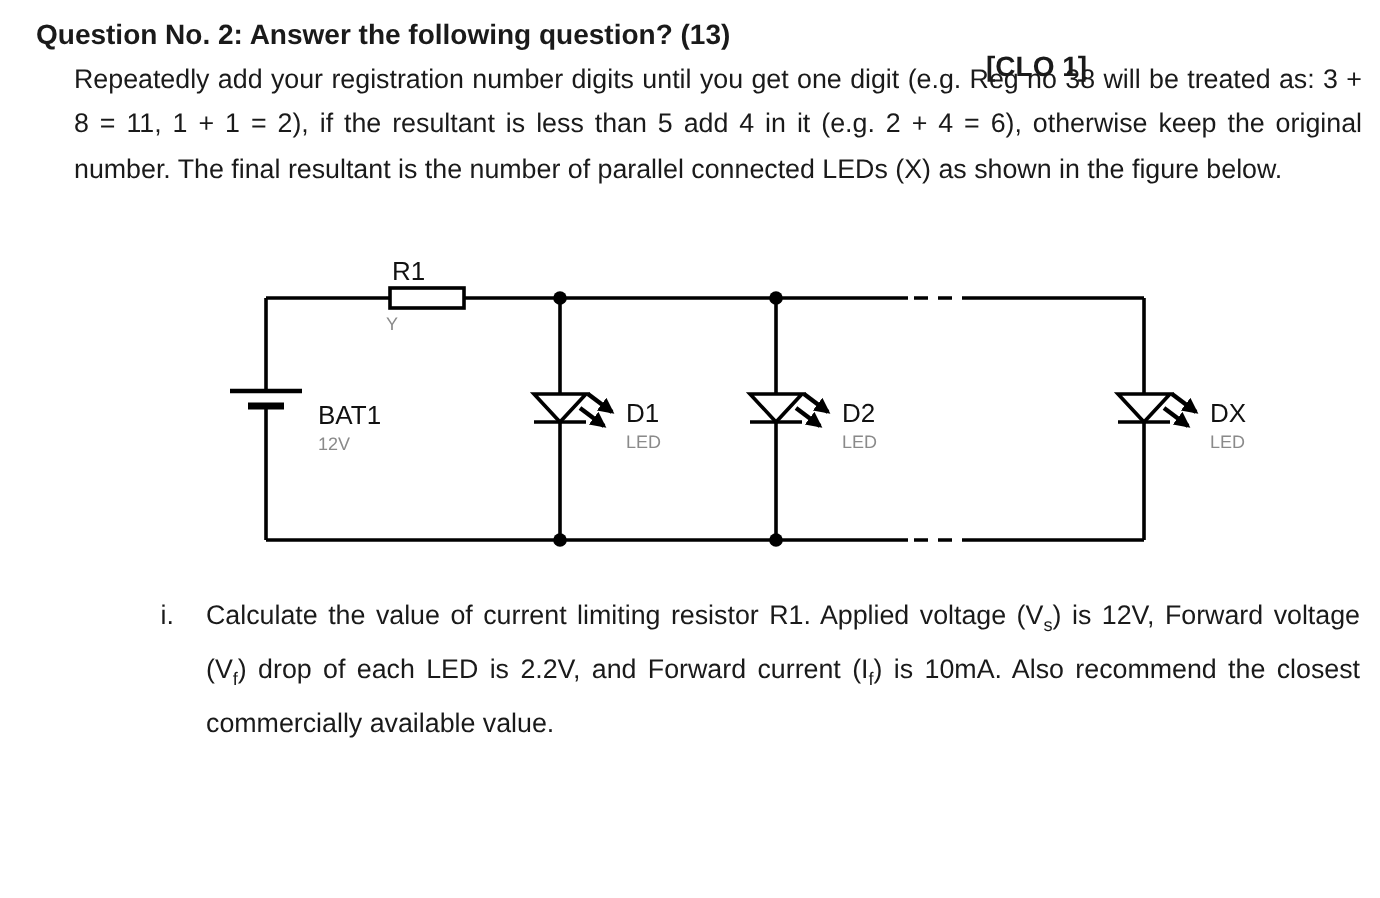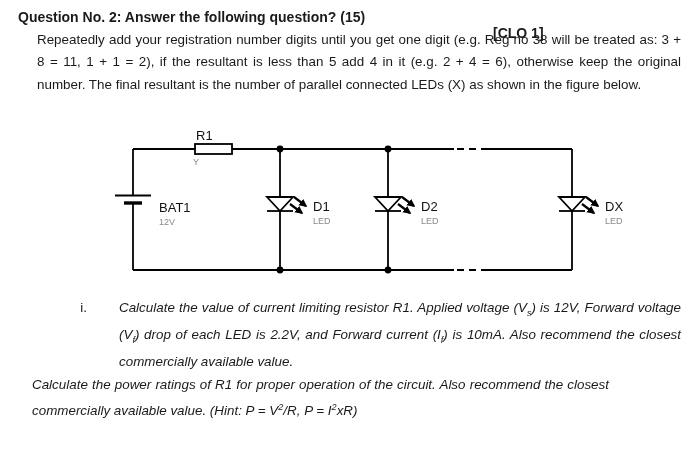--- a/index.html
+++ b/index.html
@@ -66,36 +66,35 @@
     align-items: flex-start;
   }
   .qnum {
     width: 87px;
     flex: 0 0 87px;
     text-align: right;
     font-size: 13.4px;
     line-height: 22.4px;
   }
   .qtext {
-    margin-left: 32px;
+    margin-left: 16px;
     width: 577px;
     font-size: 13.4px;
     line-height: 22.4px;
     text-align: justify;
-    font-style: italic;
   }
   .qtext sub { font-size: 0.68em; }
   .qtext sup { font-size: 0.68em; }
 </style>
 </head>
 <body>
 
 <div class="page">
 
-  <div class="header-title">Question No. 2: Answer the following question? (15)</div>
+  <div class="header-title">Question No. 2: Answer the following question? (13)</div>
   <div class="header-clo">[CLO 1]</div>
 
   <div class="intro">Repeatedly add your registration number digits until you get one digit (e.g. Reg no 38 will be treated as: 3 + 8 = 11, 1 + 1 = 2), if the resultant is less than 5 add 4 in it (e.g. 2 + 4 = 6), otherwise keep the original number. The final resultant is the number of parallel connected LEDs (X) as shown in the figure below.</div>
 
   <svg class="figure" width="690" height="178" viewBox="0 0 690 178">
     <defs>
       <marker id="ah" markerWidth="9" markerHeight="9" refX="6.5" refY="4" orient="auto" markerUnits="userSpaceOnUse">
         <path d="M0,0 L8,4 L0,8 z" fill="#000000"></path>
       </marker>
     </defs>
@@ -167,19 +166,18 @@
       <circle cx="388" cy="152" r="3.4" fill="#000"></circle>
     </g>
   </svg>
 
   <div class="qlist">
     <div class="qitem">
       <div class="qnum">i.</div>
       <div class="qtext">Calculate the value of current limiting resistor R1. Applied voltage (V<sub>s</sub>) is 12V, Forward voltage (V<sub>f</sub>) drop of each LED is 2.2V, and Forward current (I<sub>f</sub>) is 10mA. Also recommend the closest commercially available value.</div>
     </div>
     <div class="qitem">
-      <div class="qtext">Calculate the power ratings of R1 for proper operation of the circuit. Also recommend the closest commercially available value. (Hint: P = V<sup>2</sup>/R, P = I<sup>2</sup>xR)</div>
     </div>
     <div class="qitem">
     </div>
   </div>
 
 </div>
 
 </body></html>

